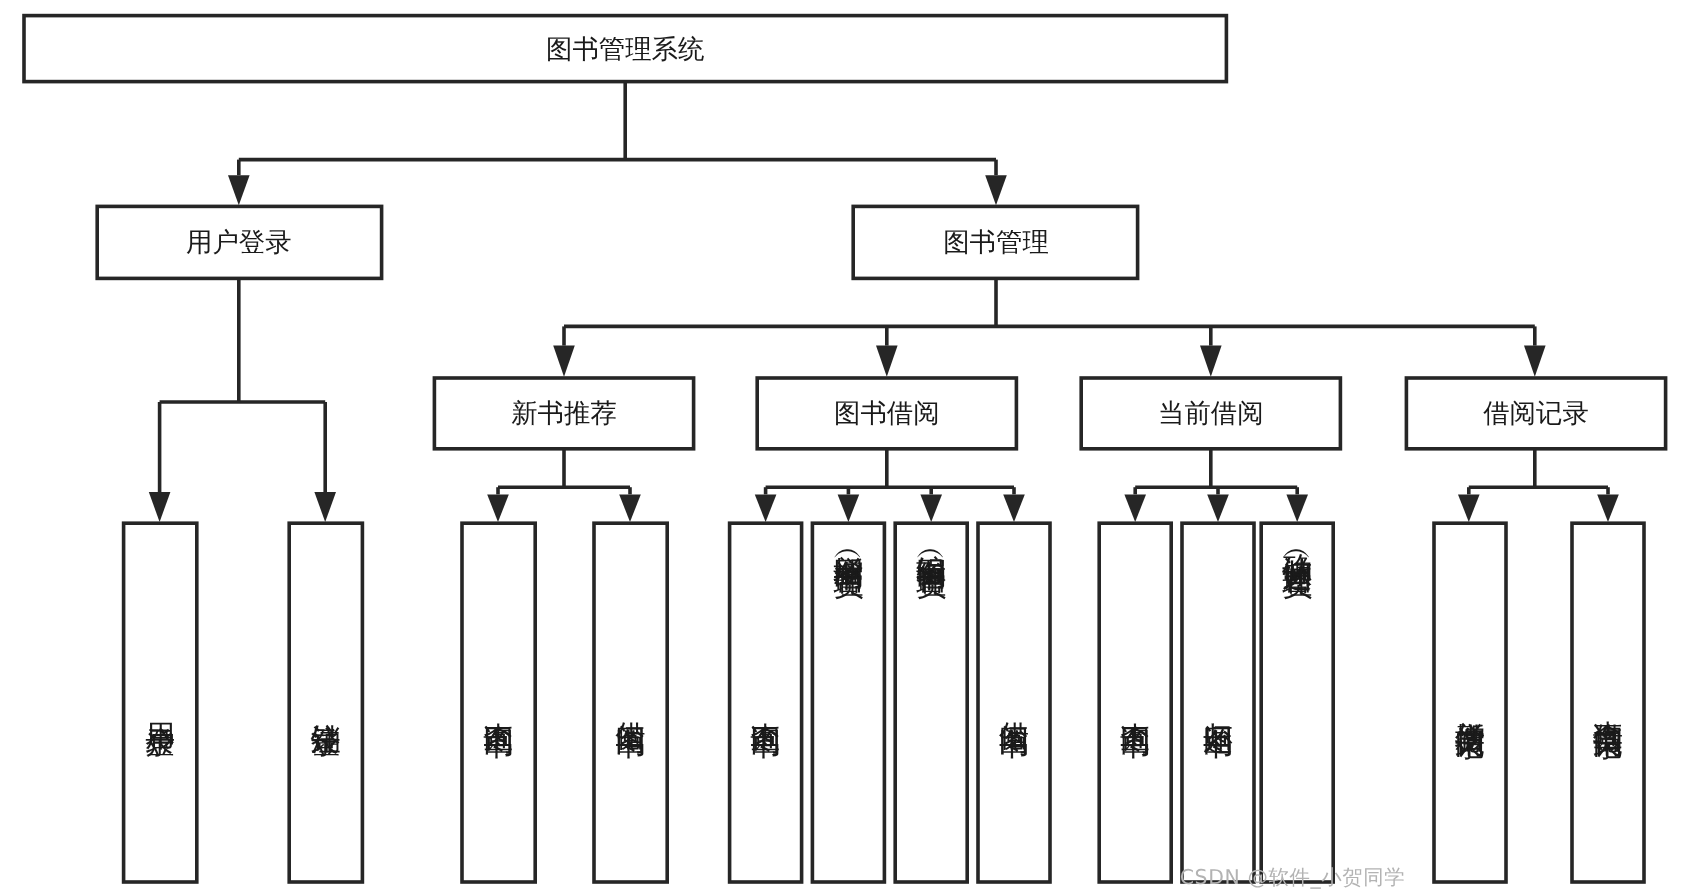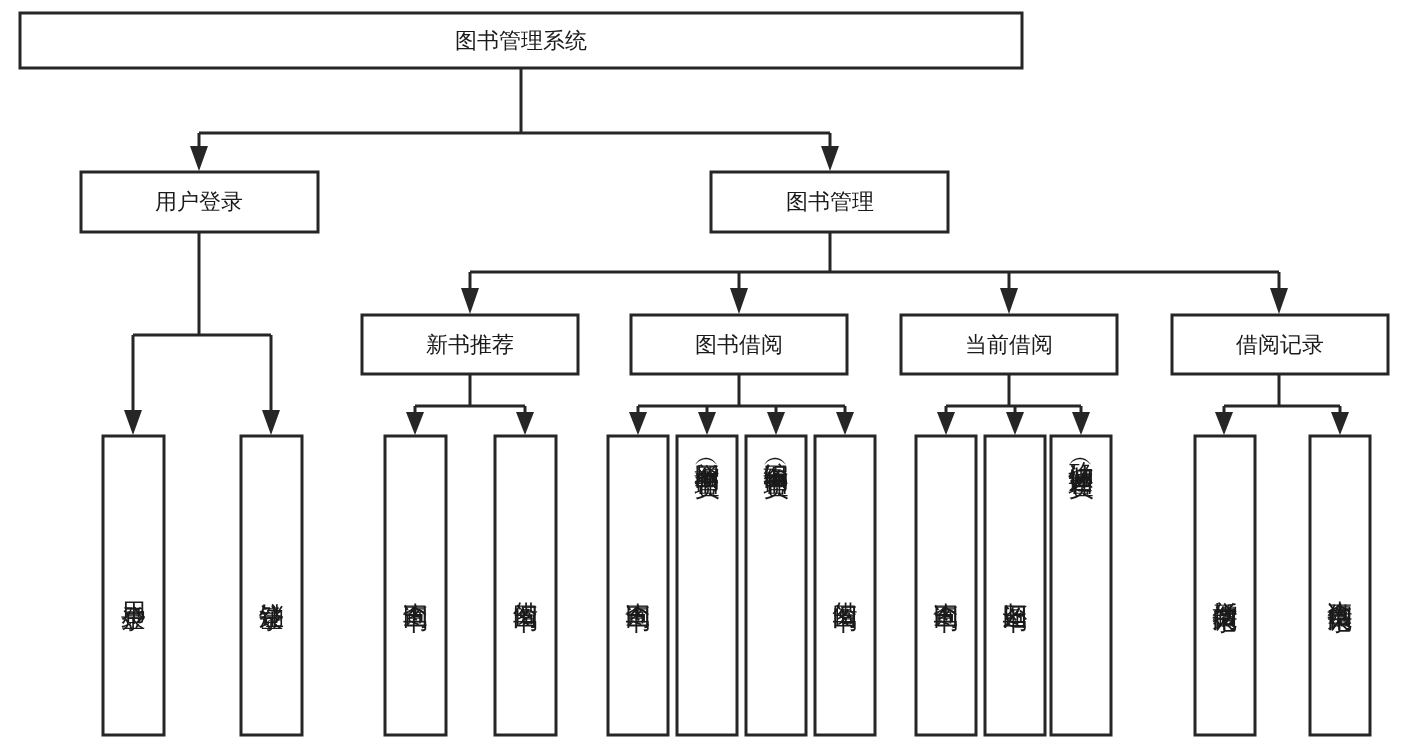--- a/index.html
+++ b/index.html
@@ -257,14 +257,15 @@
   </div>
 
   <div class="leaf-label-wrap" style="left:1195px; top:436px; width:60px; height:299px; align-items:center;">
     <span class="leaf-label">新增借阅记录</span>
   </div>
 
   <div class="leaf-label-wrap" style="left:1310px; top:436px; width:60px; height:299px; align-items:center;">
     <span class="leaf-label">查询借阅记录</span>
   </div>
 
+  <div class="watermark">CSDN @软件_小贺同学</div>
 
 </div>
 
 </body></html>

